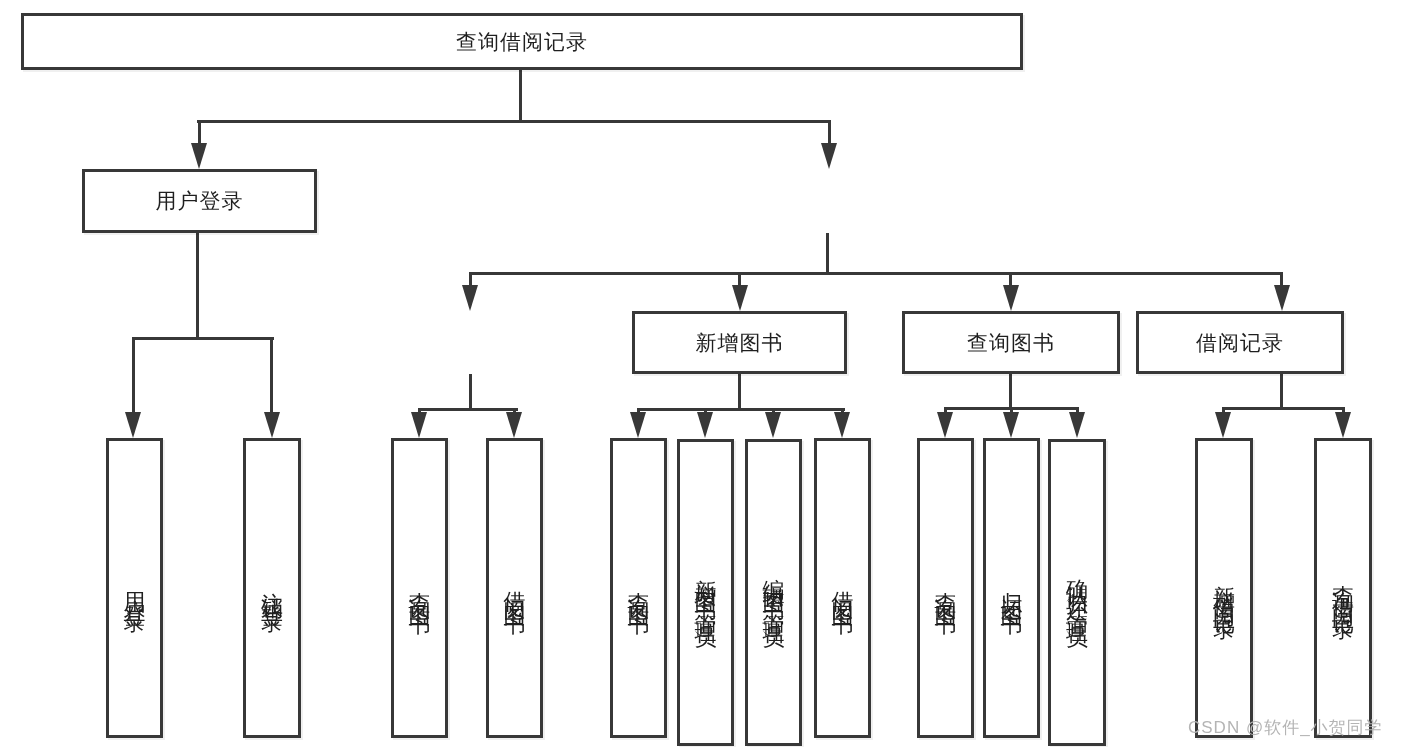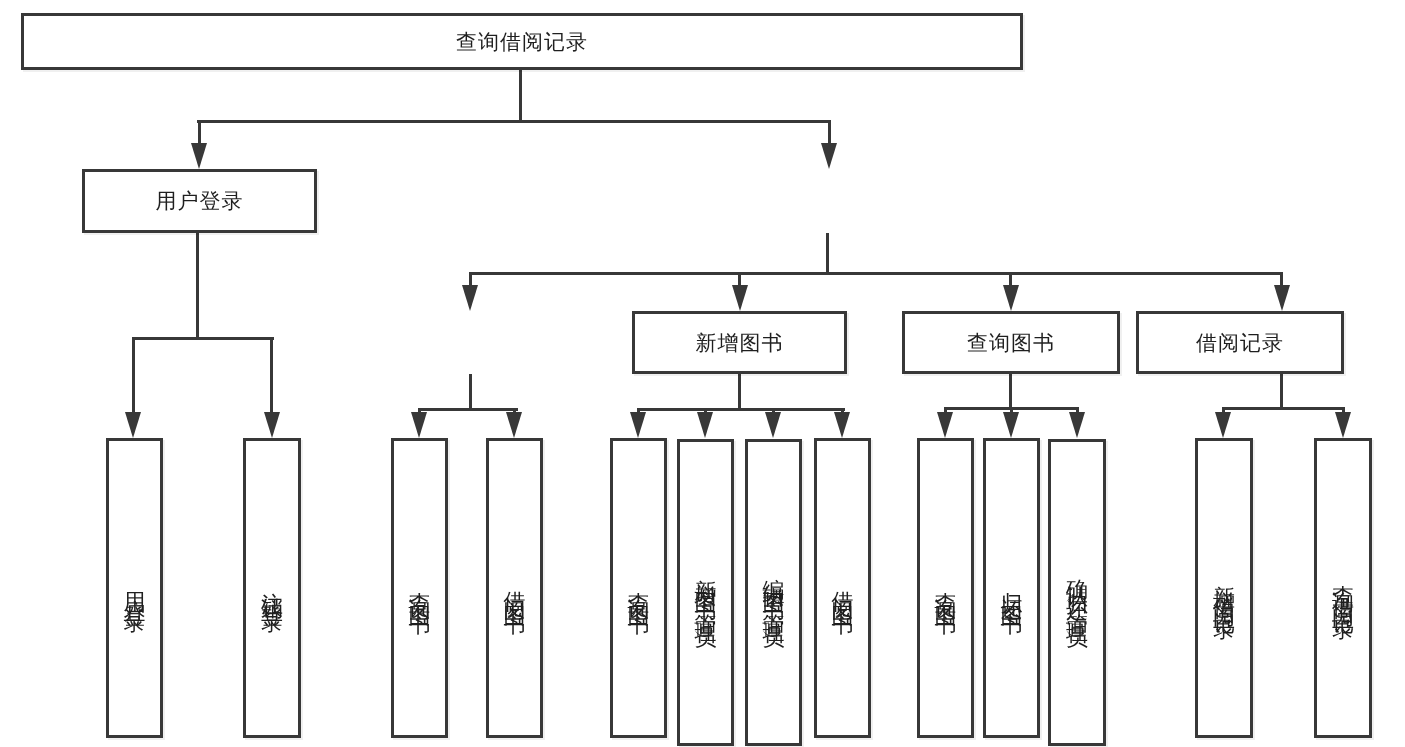--- a/index.html
+++ b/index.html
@@ -149,14 +149,15 @@
     <span class="vtext">确认归还（管理员）</span>
   </div>
 
   <div class="box vbox" style="left:1195px;top:438px;width:58px;height:300px">
     <span class="vtext">新增借阅记录</span>
   </div>
   <div class="box vbox" style="left:1314px;top:438px;width:58px;height:300px">
     <span class="vtext">查询借阅记录</span>
   </div>
 
+  <div class="watermark">CSDN @软件_小贺同学</div>
 
 </div>
 
 </body></html>

